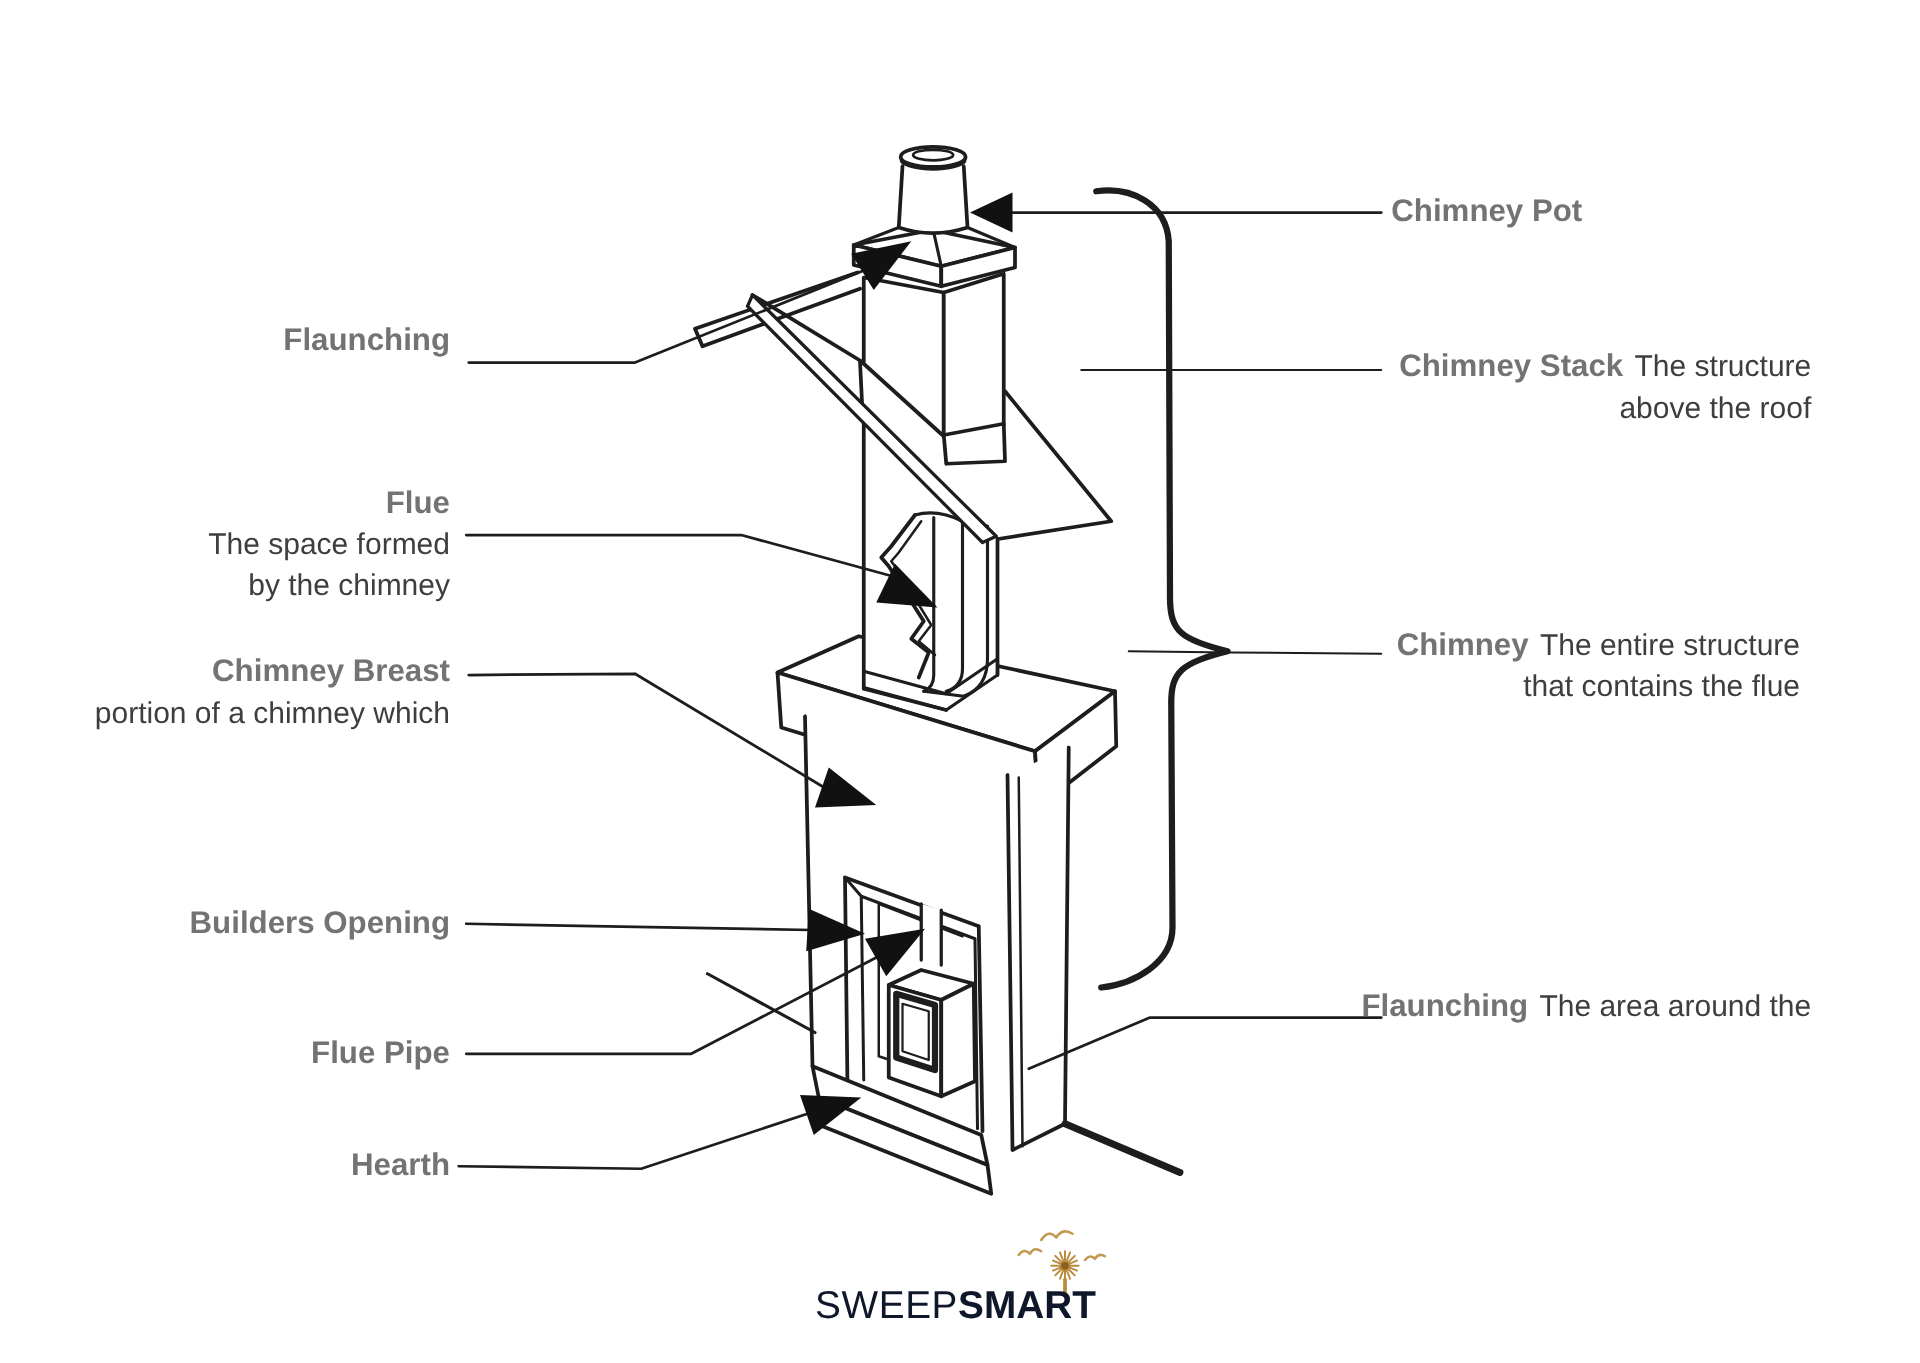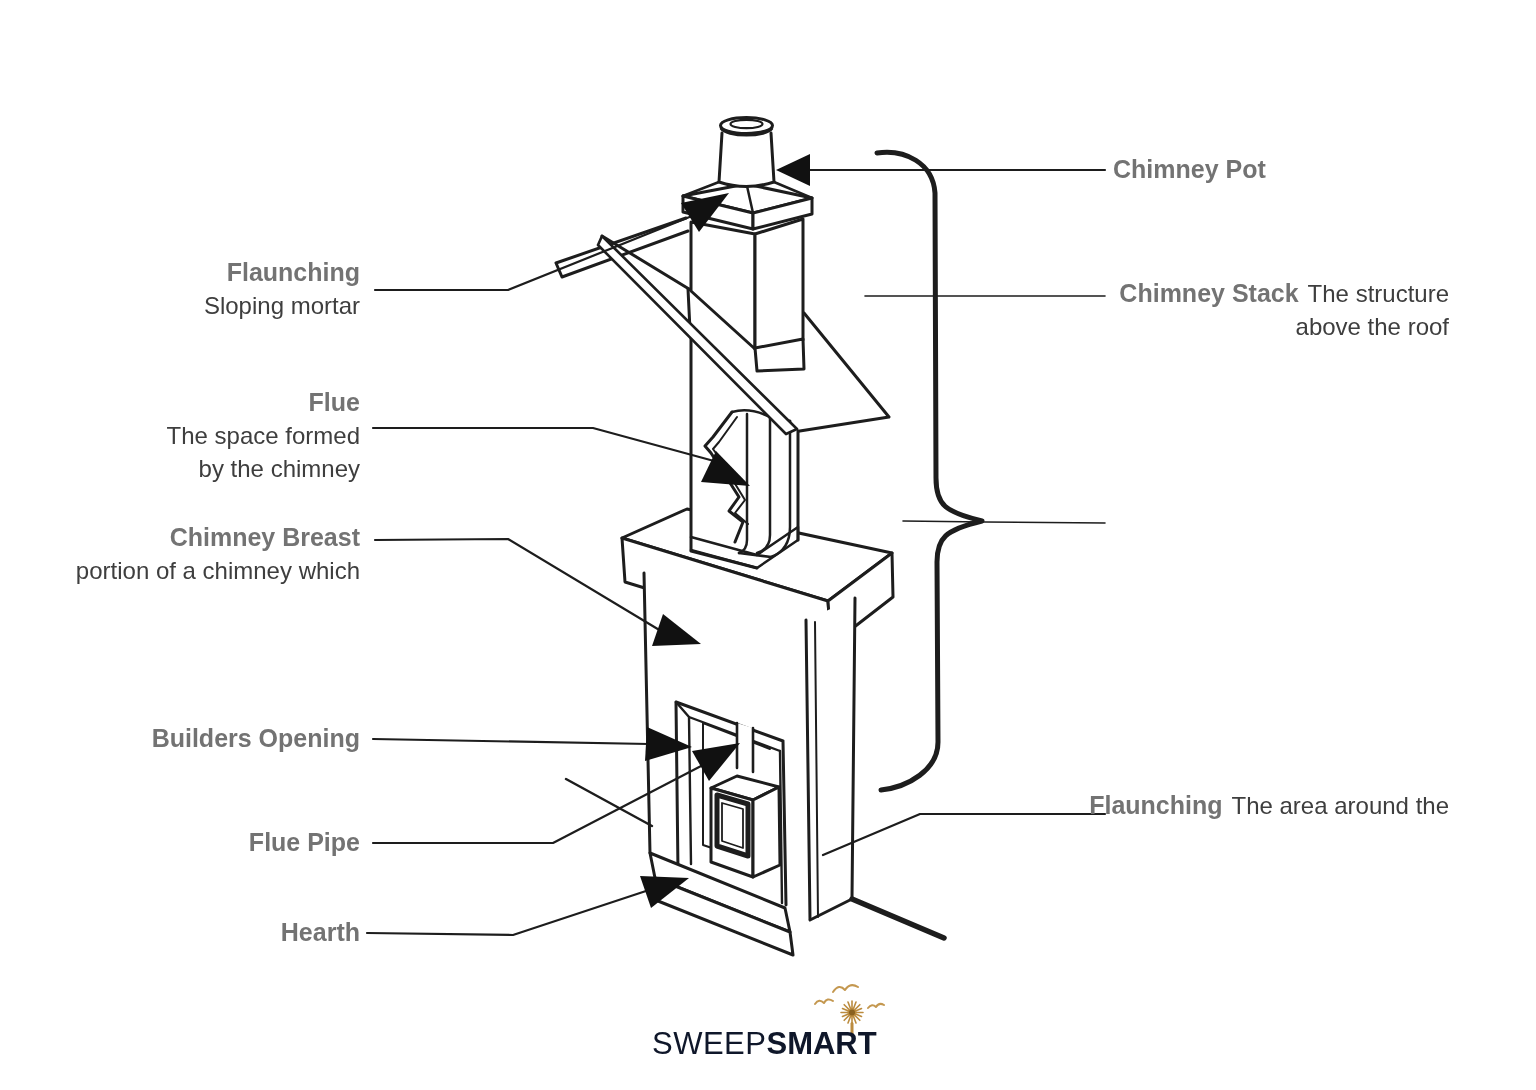--- a/index.html
+++ b/index.html
@@ -161,21 +161,20 @@
     <g stroke="#c49850" stroke-width="2" fill="none">
       <path d="M815,1004 q4,-6 9,-1 q3,-6 9,-2"></path>
       <path d="M833,992 q6,-9 12,-2 q5,-8 13,-3"></path>
       <path d="M868,1008 q4,-5 8,-1 q3,-5 8,-2"></path>
     </g>
   </g>
 </svg>
 
 <div class="label left-label" style="top:256px">
   <div><span class="term">Flaunching</span></div>
-  <div>Sloping mortar</div>
 </div>
 
 <div class="label left-label" style="top:386px">
   <div><span class="term">Flue</span></div>
   <div>The space formed</div>
   <div>by the chimney</div>
 </div>
 
 <div class="label left-label" style="top:521px">
   <div><span class="term">Chimney Breast</span></div>
@@ -196,20 +195,24 @@
 
 <div class="label right-label single" style="left:1113px;top:153px">
   <div><span class="term">Chimney Pot</span></div>
 </div>
 
 <div class="label right-label" style="left:1069px;top:277px">
   <div><span class="term">Chimney Stack</span><span class="gap">The structure</span></div>
   <div>above the roof</div>
 </div>
 
+<div class="label right-label" style="left:1060px;top:500px">
+  <div><span class="term">Chimney</span><span class="gap">The entire structure</span></div>
+  <div>that contains the flue</div>
+</div>
 
 <div class="label right-label" style="left:1069px;top:789px">
   <div><span class="term">Flaunching</span><span class="gap">The area around the</span></div>
 </div>
 
 <div class="logo">
   <span class="lg1">SWEEP</span><span class="lg2">SMART</span>
 </div>
 
 </div>

